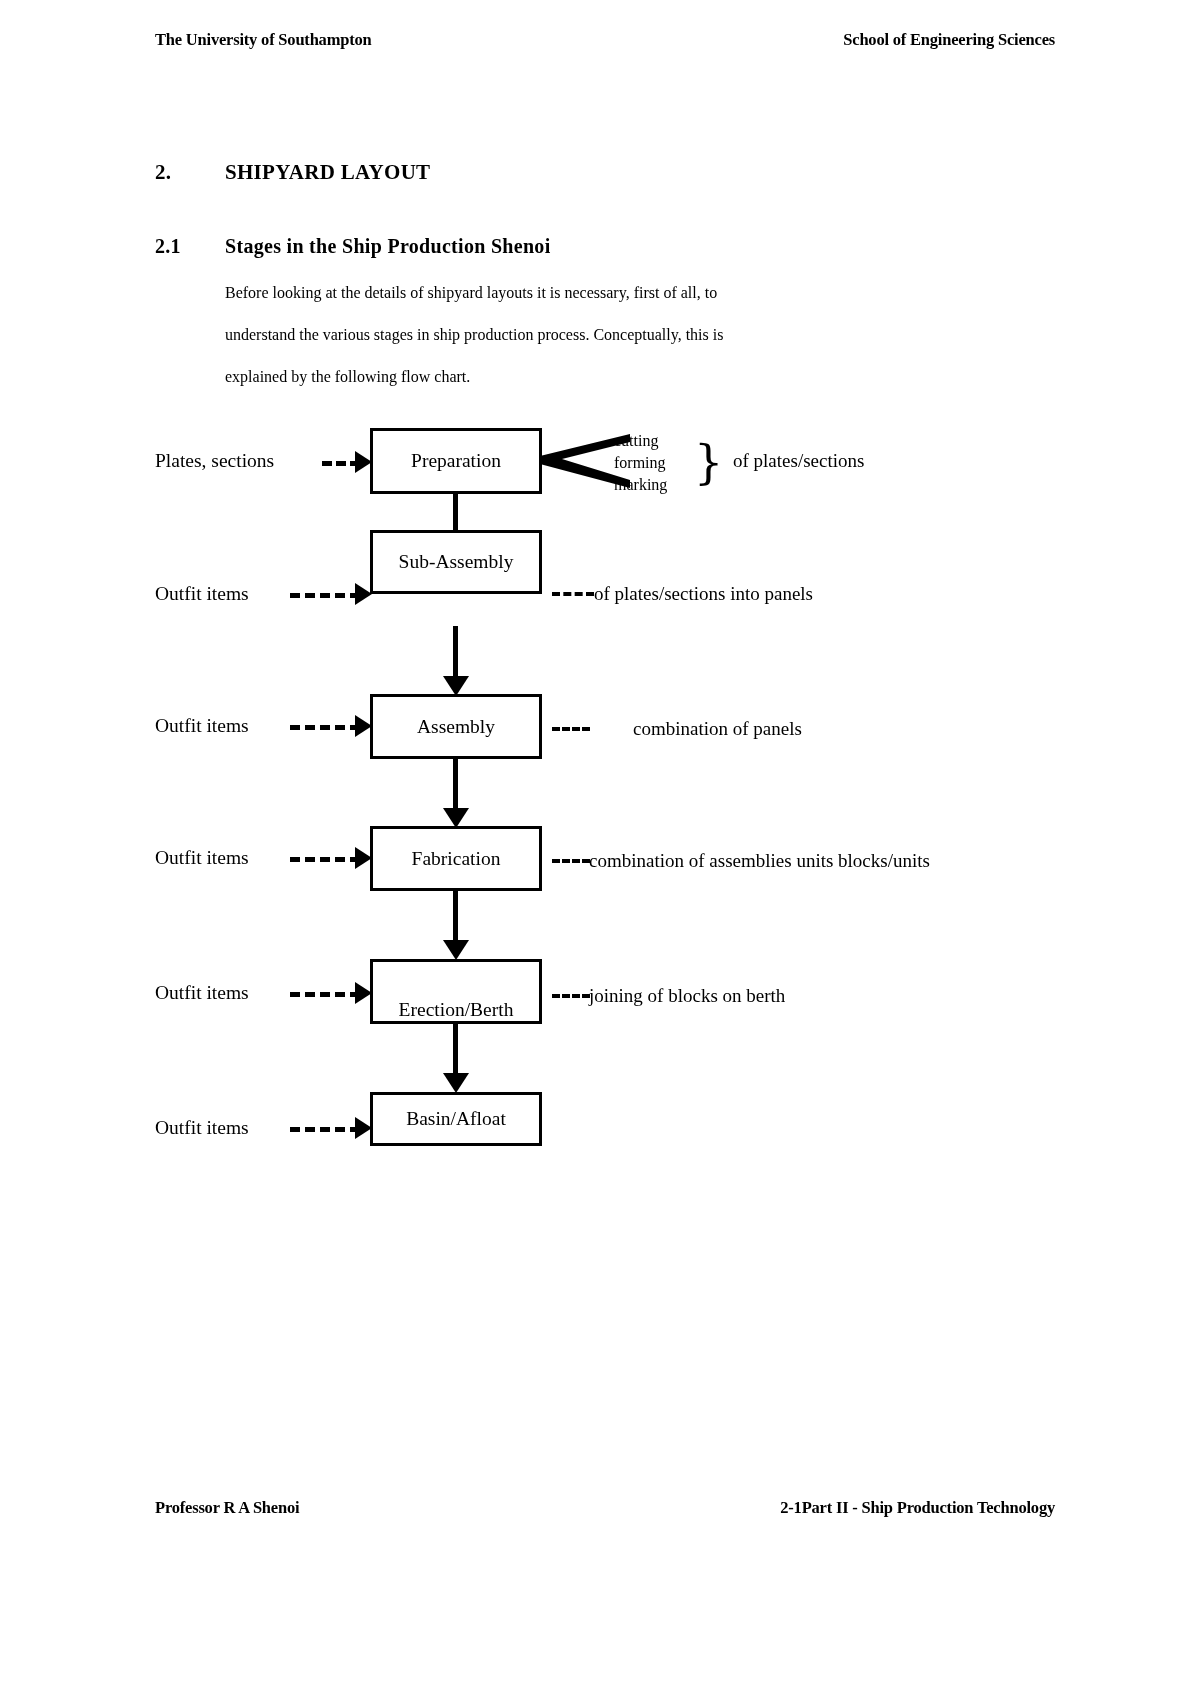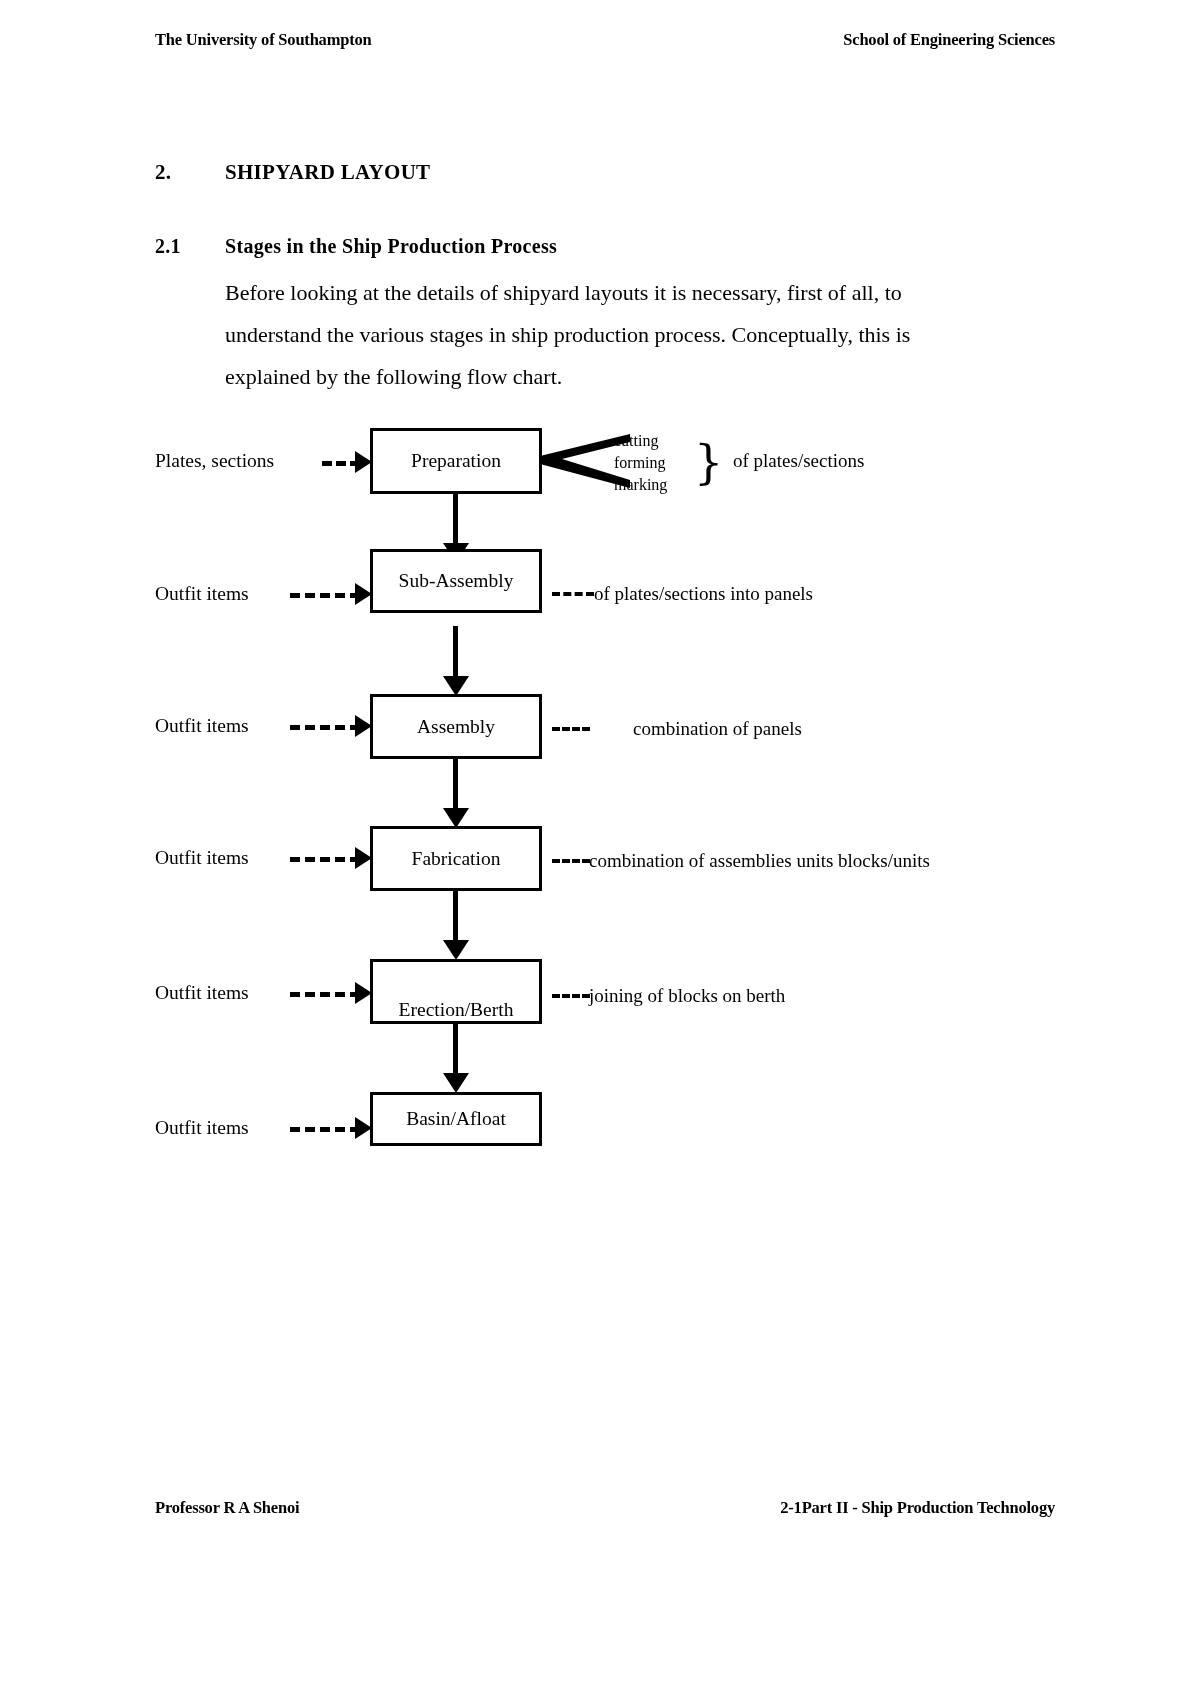--- a/index.html
+++ b/index.html
@@ -49,21 +49,21 @@
     width: 70px;
   }
   #h-main { top: 160px; }
   #h-sub  { top: 235px; font-size: 20px; }
 
   .body-para {
     position: absolute;
     left: 225px;
     top: 272px;
     width: 740px;
-    font-size: 22px;
+    font-size: 16px;
     line-height: 42px;
   }
   .body-para div { white-space: nowrap; }
 
   
   .chart { position: absolute; left: 0; top: 0; width: 1200px; height: 1698px; }
 
   .node {
     position: absolute;
     border: 3px solid #000;
@@ -158,21 +158,21 @@
   <div class="running-head">
     <span>The University of Southampton</span>
     <span>School of Engineering Sciences</span>
   </div>
 
   <div class="sec-heading" id="h-main">
     <span class="num">2.</span><span>SHIPYARD LAYOUT</span>
   </div>
 
   <div class="sec-heading" id="h-sub">
-    <span class="num">2.1</span><span>Stages in the Ship Production Process</span>
+    <span class="num">2.1</span><span>Stages in the Ship Production Shenoi</span>
   </div>
 
   <div class="body-para">
     <div>Before looking at the details of shipyard layouts it is necessary, first of all, to</div>
     <div>understand the various stages in ship production process. Conceptually, this is</div>
     <div>explained by the following flow chart.</div>
   </div>
 
   <div class="chart">
 
@@ -196,21 +196,21 @@
     <div class="brace" style="left:694px; top:439px;">}</div>
 
     <div class="right-note" style="left:733px; top:450px;">of plates/sections</div>
 
     <div class="v-line" style="left:453px; top:494px; height:55px;"></div>
     <div class="arrow-down" style="left:443px; top:543px;"></div>
 
     <div class="side-label" style="left:155px; top:583px;">Outfit items</div>
     <div class="dash-line" style="left:290px; top:593px; width:70px;"></div>
     <div class="arrow-right" style="left:355px; top:583px;"></div>
-    <div class="node" style="left:370px; top:530px; width:172px; height:64px;margin-top:19px;">
+    <div class="node" style="left:370px; top:530px; width:172px; height:64px;">
       <span>Sub-Assembly</span>
     </div>
     <div class="dash-line thin" style="left:552px; top:592px; width:42px;"></div>
     <div class="right-note" style="left:594px; top:583px;">of plates/sections into panels</div>
 
     <div class="v-line" style="left:453px; top:626px; height:55px;"></div>
     <div class="arrow-down" style="left:443px; top:676px;"></div>
 
     <div class="side-label" style="left:155px; top:715px;">Outfit items</div>
     <div class="dash-line" style="left:290px; top:725px; width:70px;"></div>

